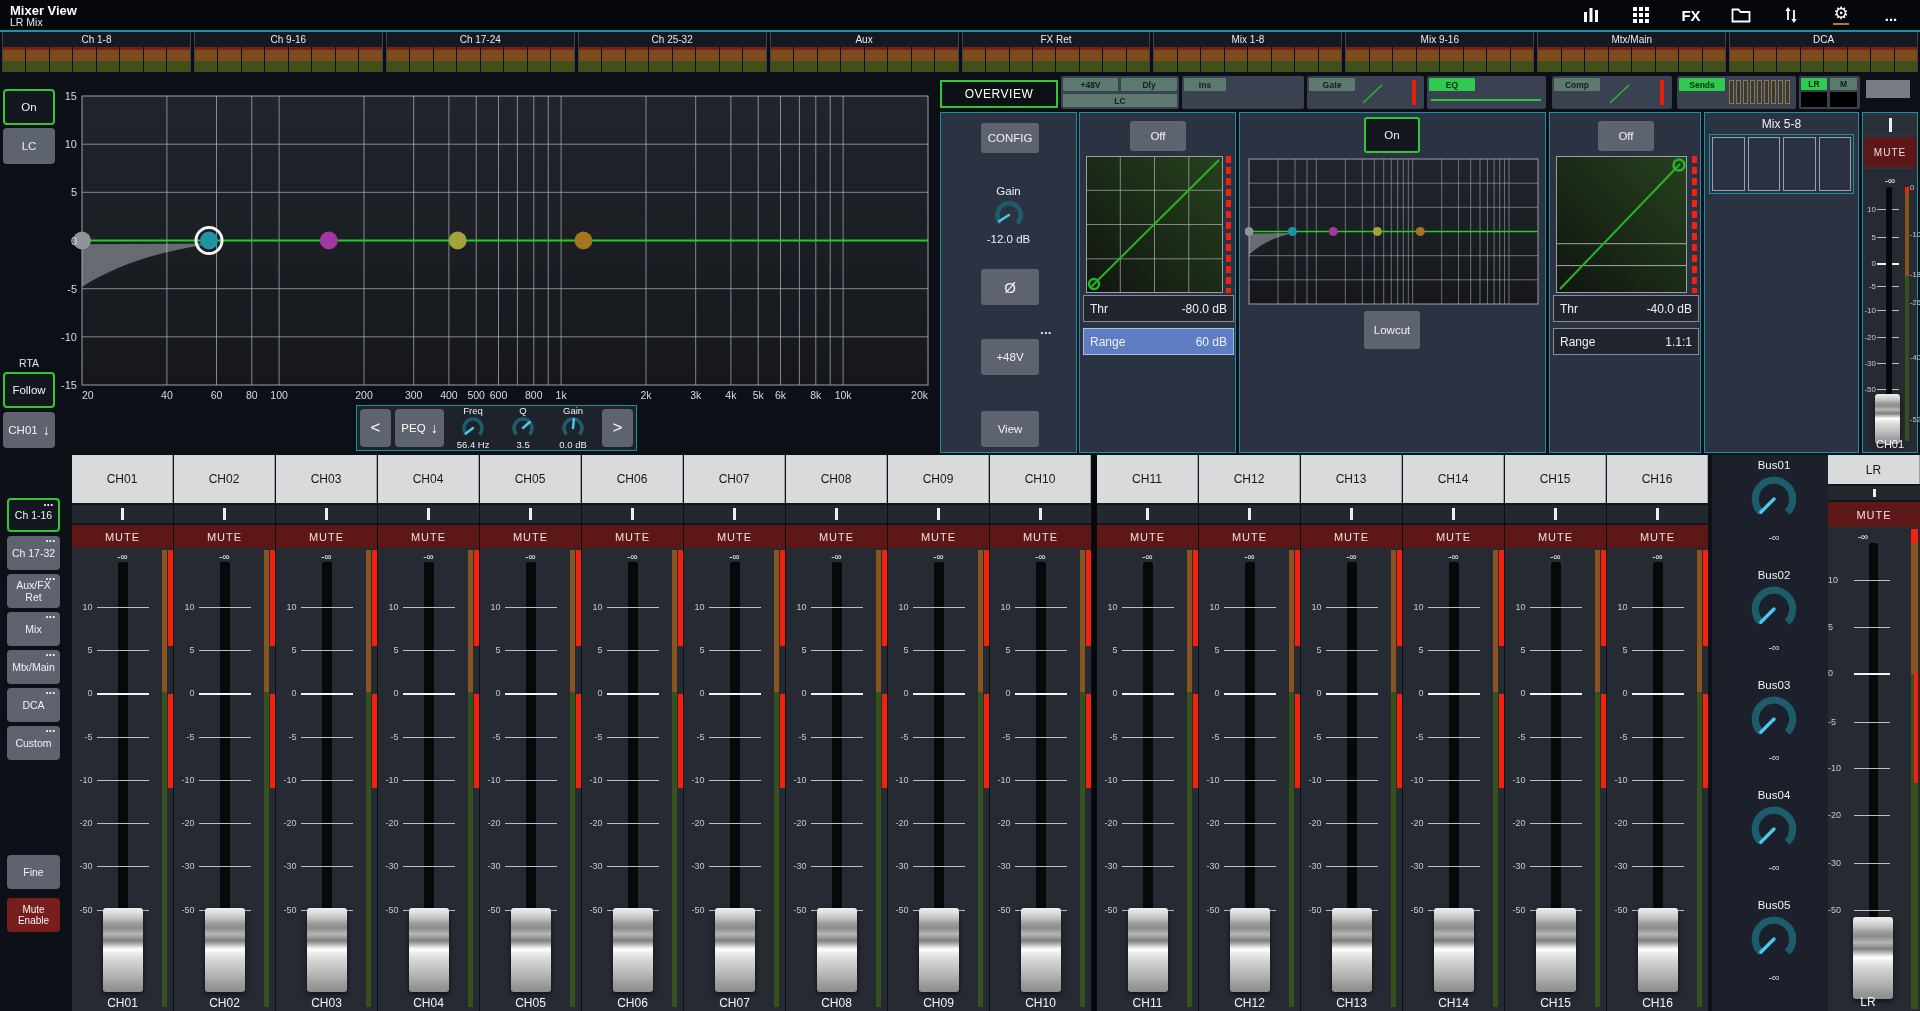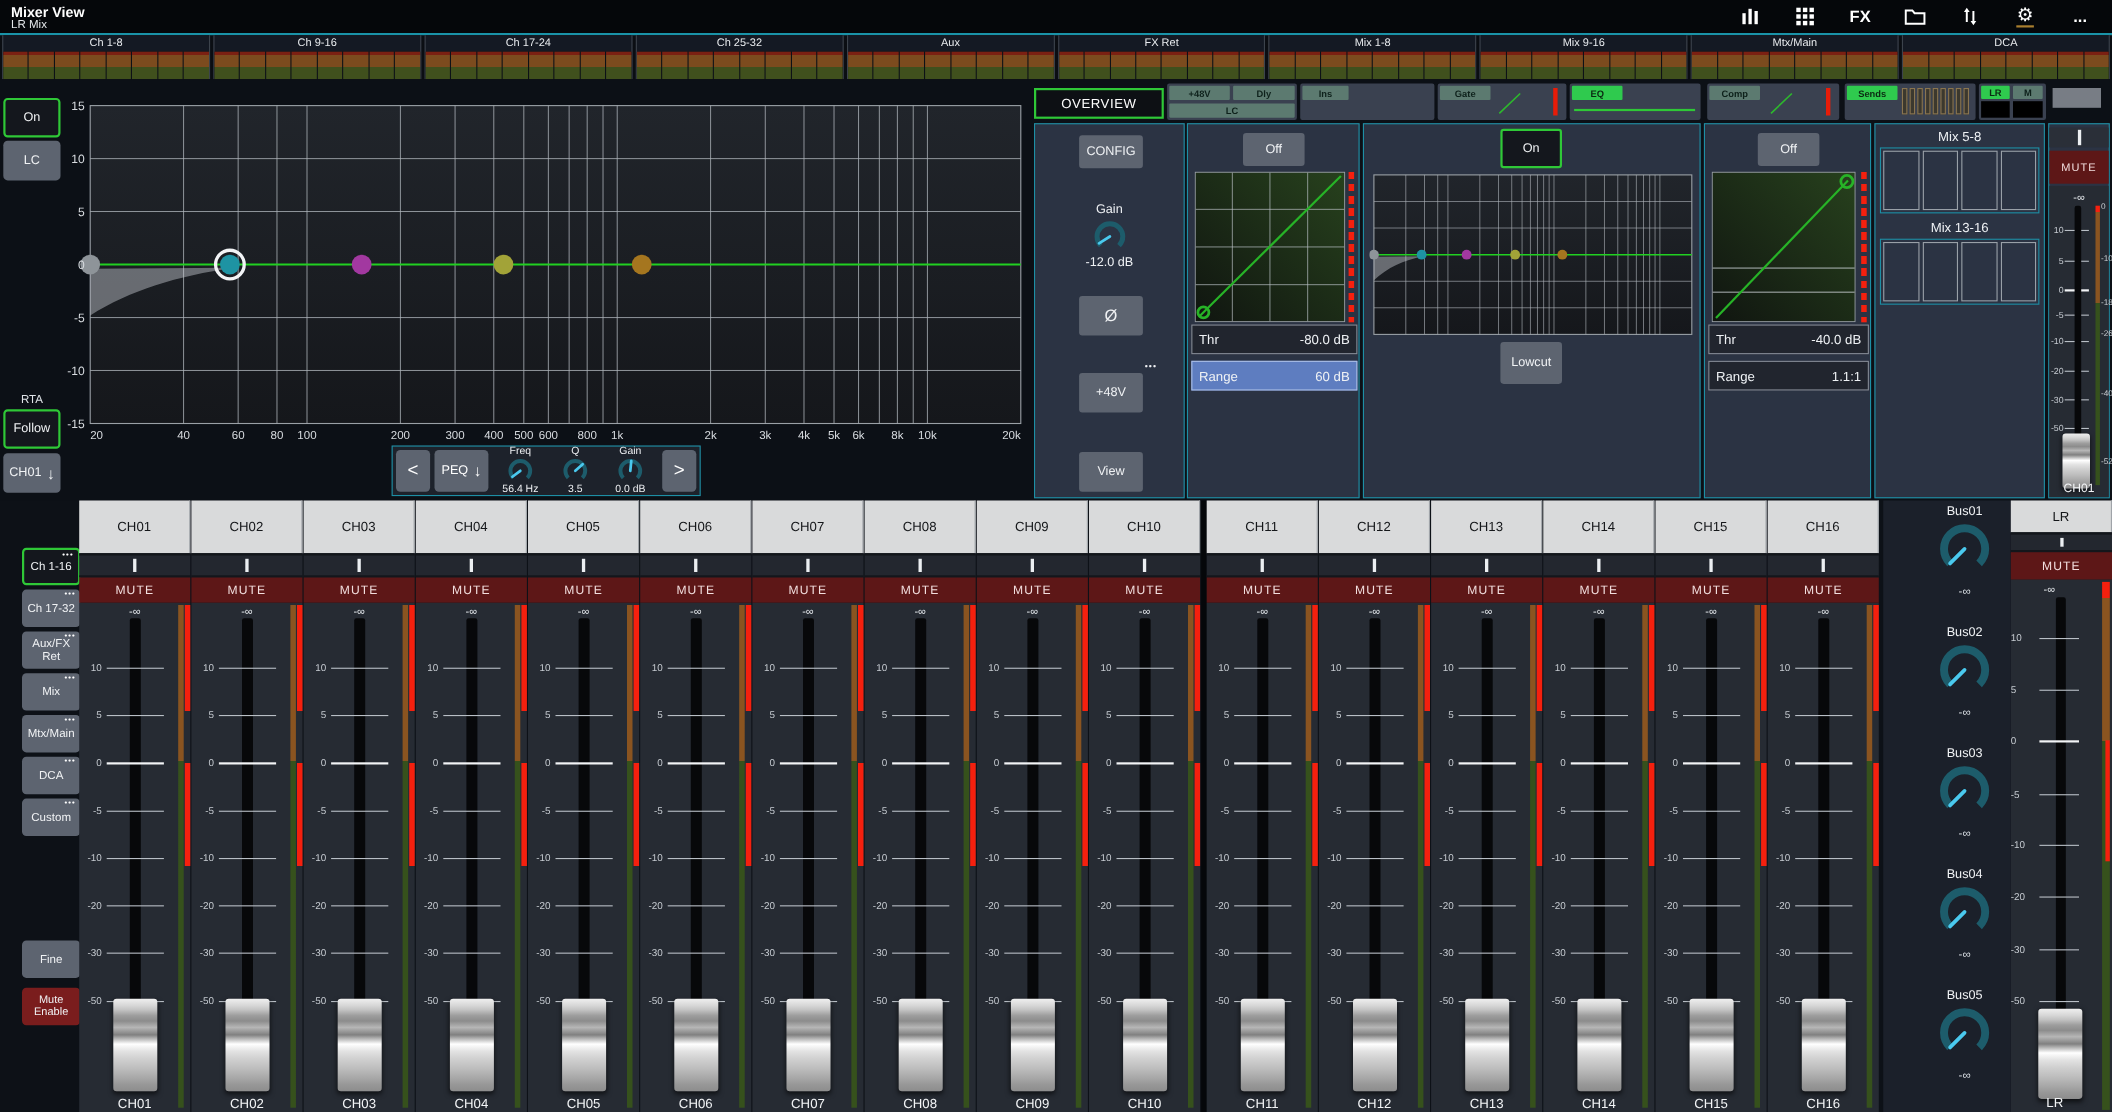--- a/index.html
+++ b/index.html
@@ -86,29 +86,29 @@
 .s-track{position:absolute;background:#07080a;border-radius:2px}
 .s-handle{position:absolute;border-radius:3px;box-shadow:0 2px 5px rgba(0,0,0,.65);
  background:linear-gradient(to bottom,#efefef 0,#d8d8d8 7%,#c3c3c3 12%,#9e9e9e 18%,#8c8c8c 24%,#b6b6b6 31%,#808080 39%,#ffffff 49%,#e2e2e2 57%,#d0d0d0 65%,#bebebe 75%,#a9a9a9 85%,#979797 93%,#8d8d8d 100%)}
 .s-name{position:absolute;width:100%;text-align:center;font-size:12px;color:#f2f4f6}
 .m-back{position:absolute;background:linear-gradient(to bottom,var(--meter-orange) 0,var(--meter-orange) 31%,var(--meter-green) 31%,var(--meter-green) 100%)}
 .m-red{position:absolute;background:linear-gradient(to bottom,var(--meter-red) 0,var(--meter-red) 21%,transparent 21%,transparent 31.5%,var(--meter-red) 31.5%,var(--meter-red) 52%,transparent 52%)}
 
 
 .bottom{position:absolute;left:0;top:455px;width:1920px;height:556px;background:#0d1117}
 .bank-rail{position:absolute;left:0;top:0;width:70px;height:556px}
-.bank{position:absolute;left:20px;width:53px;height:34px;background:var(--btn-gray);border:none;border-radius:4px;color:#f0f2f4;font-size:10.5px;display:flex;align-items:center;justify-content:center}
+.bank{position:absolute;left:7px;width:53px;height:34px;background:var(--btn-gray);border:none;border-radius:4px;color:#f0f2f4;font-size:10.5px;display:flex;align-items:center;justify-content:center}
 .bank .dots{position:absolute;top:1px;right:4px;font-size:7px;letter-spacing:1px;color:#fff}
 .bank.sel{background:#14171d;border:2px solid var(--green)}
 .bank.mute-en{background:#7a1d1d;font-size:10px}
 .strips{position:absolute;left:72px;top:0;width:1638px;height:556px;display:flex}
 .strip{position:relative;width:101px;height:556px;margin-right:1px}
 .strip-gap{width:5px;height:556px;background:#05070a}
 .bus-col{position:absolute;left:1712px;top:0;width:116px;height:556px;background:#1b202a}
-.bus-item{position:absolute;left:16px;width:116px;display:flex;flex-direction:column;align-items:center}
+.bus-item{position:absolute;left:4px;width:116px;display:flex;flex-direction:column;align-items:center}
 .bus-label{font-size:11.5px;color:#f0f2f4;height:16px}
 .bus-val{font-size:10.5px;color:#d8dde2;margin-top:4px}
 .lr-strip{position:absolute;left:1828px;top:0;width:92px;height:556px;background:#14181f}
 .mini-pan{position:absolute;background:#2a2f38}
 .mini-pan .tick{position:absolute;left:50%;top:2px;bottom:2px;width:3px;margin-left:-1.5px;background:#eceff2}
 .mm-label{position:absolute;font-size:7.5px;color:#c8cdd2}
 .mseg{position:absolute}
 </style>
 </head>
 <body>
@@ -588,29 +588,20 @@
     <div class="panel" style="left:1704px;width:155px;padding-top:2px" id="sends-panel">
         <div class="send-group">
           <div class="send-head">Mix 5-8</div>
           <div class="send-cells">
             <div class="send-cell"></div>
             <div class="send-cell"></div>
             <div class="send-cell"></div>
             <div class="send-cell"></div>
           </div>
         </div>
-        <div class="send-group">
-          <div class="send-head">Mix 13-16</div>
-          <div class="send-cells">
-            <div class="send-cell"></div>
-            <div class="send-cell"></div>
-            <div class="send-cell"></div>
-            <div class="send-cell"></div>
-          </div>
-        </div>
       </div>
 
     <div class="panel" style="left:1862px;width:56px" id="mini-strip">
         <div class="mini-pan" style="left:0;right:0;top:3px;height:18px">
           <div class="tick"></div>
         </div>
         <button class="s-mute" style="top:24px;height:30px;font-size:10px">MUTE</button>
         <div class="s-body" style="top:56px">
           <div class="s-val" style="top:6px">-∞</div>
           <div class="s-tick" style="top:40px;left:14px;width:22px"></div>

